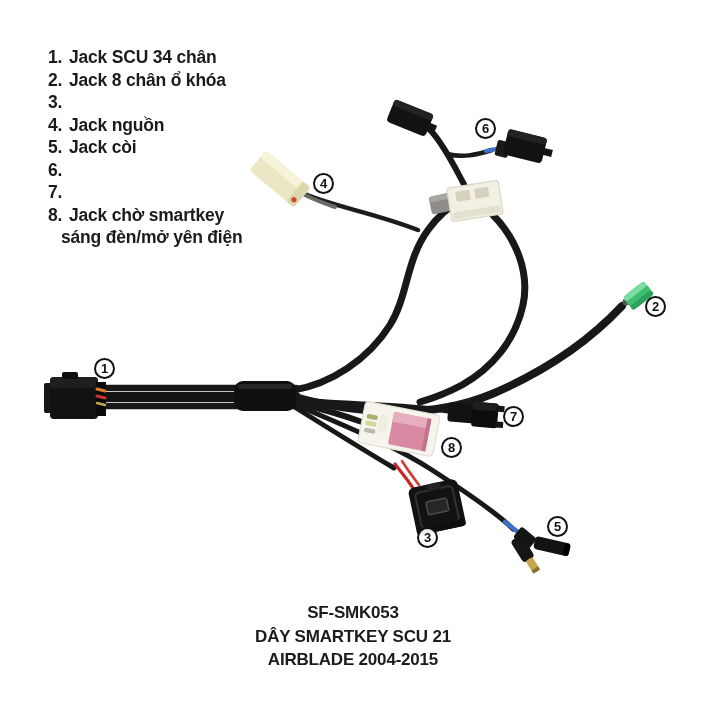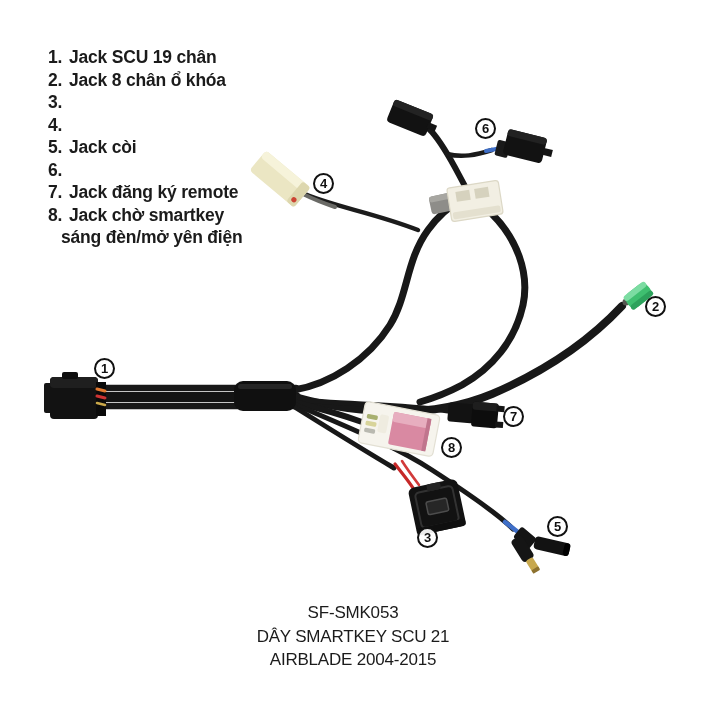--- a/index.html
+++ b/index.html
@@ -10,21 +10,21 @@
           font-size:17.5px;line-height:22.5px;letter-spacing:-0.2px;}
   .legend-row{display:flex;}
   .legend-num{width:21px;flex:0 0 21px;}
   .legend-cont{margin-left:13px;}
   
   .callout{position:absolute;width:21px;height:21px;border:2.2px solid #111;border-radius:50%;
            background:rgba(255,255,255,0.92);display:flex;align-items:center;justify-content:center;
            font-size:13px;font-weight:bold;color:#111;box-sizing:border-box;}
   
   .footer{position:absolute;left:353px;top:601px;transform:translateX(-50%);
-          text-align:center;color:#1b1b1b;font-weight:normal;font-size:17px;line-height:23.5px;
+          text-align:center;color:#1b1b1b;font-weight:bold;font-size:17px;line-height:23.5px;
           white-space:nowrap;letter-spacing:-0.2px;}
   svg{position:absolute;left:0;top:0;}
 </style>
 </head>
 <body>
 
 <div class="canvas">
 
   <svg width="720" height="720" viewBox="0 0 720 720">
 
@@ -153,42 +153,42 @@
     <g transform="translate(522,548) rotate(58)">
       <rect x="-12" y="-6.5" width="26" height="13" rx="4" fill="#151515"></rect>
       <rect x="13" y="-4" width="14" height="8" rx="2" fill="#c7a84e"></rect>
       <rect x="24" y="-4" width="4" height="8" rx="1" fill="#8d7230"></rect>
     </g>
   </svg>
 
   <div class="legend">
     <div class="legend-row">
       <span class="legend-num">1.</span>
-      <span>Jack SCU 19 chân</span>
+      <span>Jack SCU 34 chân</span>
     </div>
     <div class="legend-row">
       <span class="legend-num">2.</span>
       <span>Jack 8 chân ổ khóa</span>
     </div>
     <div class="legend-row">
       <span class="legend-num">3.</span>
     </div>
     <div class="legend-row">
       <span class="legend-num">4.</span>
+      <span>Jack nguồn</span>
     </div>
     <div class="legend-row">
       <span class="legend-num">5.</span>
       <span>Jack còi</span>
     </div>
     <div class="legend-row">
       <span class="legend-num">6.</span>
     </div>
     <div class="legend-row">
       <span class="legend-num">7.</span>
-      <span>Jack đăng ký remote</span>
     </div>
     <div class="legend-row">
       <span class="legend-num">8.</span>
       <span>Jack chờ smartkey</span>
     </div>
     <div class="legend-cont">sáng đèn/mở yên điện</div>
   </div>
 
   <div class="callout" style="left:94px;top:358px;">1</div>
   <div class="callout" style="left:645px;top:296px;">2</div>

